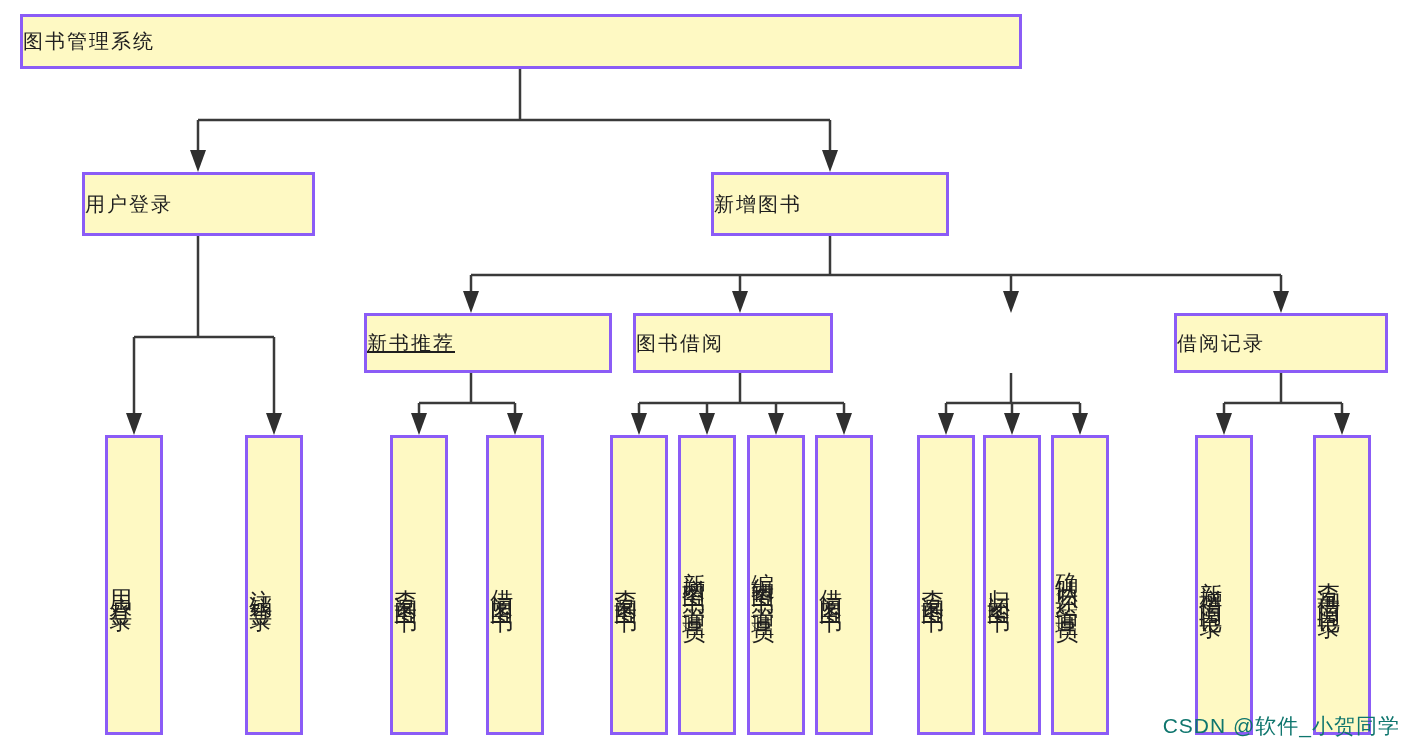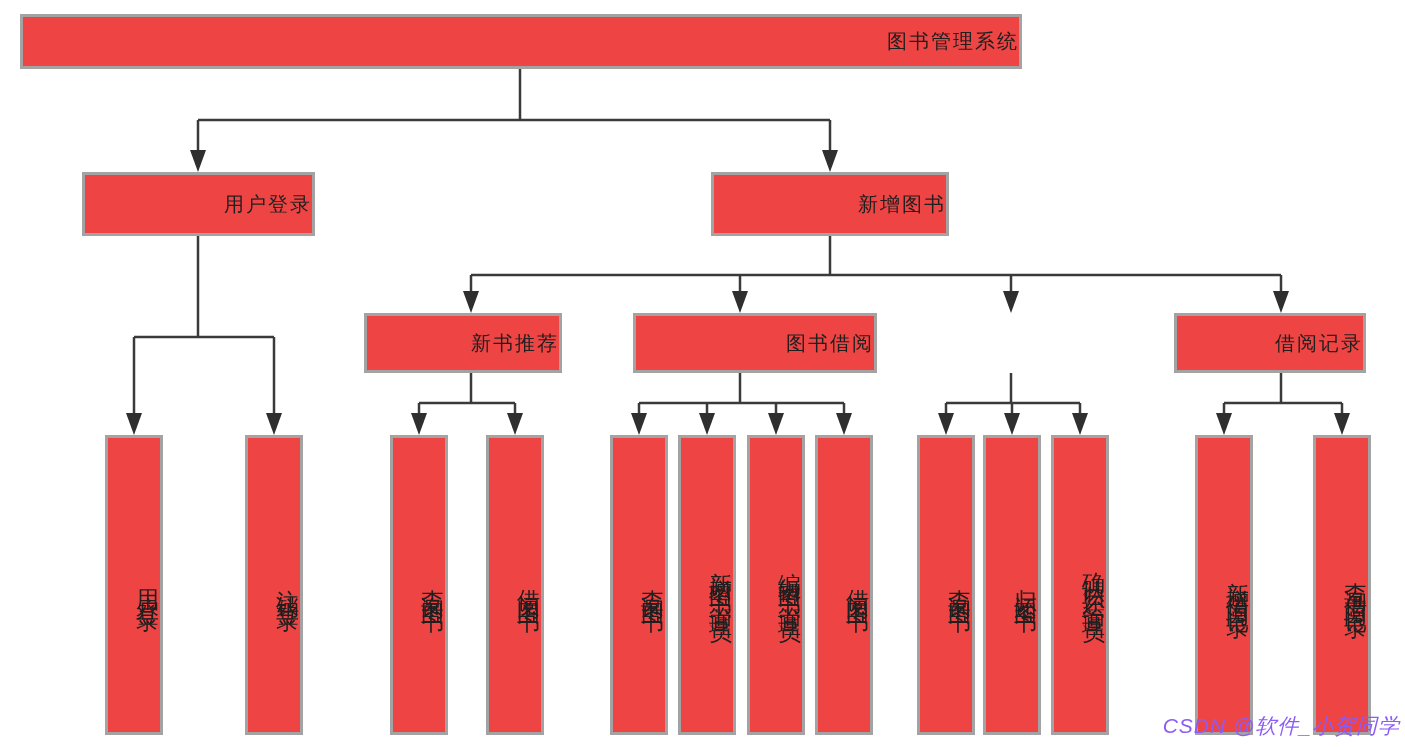--- a/index.html
+++ b/index.html
@@ -13,25 +13,25 @@
   }
   svg.connectors {
     position: absolute;
     left: 0; top: 0;
     width: 1405px; height: 747px;
     z-index: 1;
   }
   .node {
     position: absolute;
     box-sizing: border-box;
-    background: #ef4444;
-    border: 3px solid #a3a3a3;
+    background: #fef9c3;
+    border: 3px solid #8b5cf6;
     display: flex;
     align-items: center;
-    justify-content: flex-end;
+    justify-content: flex-start;
     z-index: 2;
     color: #1f1f1f;
   }
   .hbox { font-size: 20px; letter-spacing: 2px; }
   .root-box { left: 20px; top: 14px; width: 1002px; height: 55px; }
   .l2-box { top: 172px; height: 64px; }
   .l3-box { top: 313px; height: 60px; }
   .vbox { top: 435px; height: 300px; width: 58px; }
   .vbox .vtext {
     writing-mode: vertical-rl;
@@ -42,22 +42,21 @@
     color: #1f1f1f;
     white-space: nowrap;
   }
   .watermark {
     position: absolute;
     right: 5px;
     top: 712px;
     z-index: 5;
     font-size: 21px;
     letter-spacing: 1px;
-    color: #8b5cf6;
-    font-style: italic;
+    color: #0f766e;
   }
   line { stroke: #3a3a3a; stroke-width: 2.5; }
   polygon { fill: #2f2f2f; }
 </style>
 </head>
 <body>
 
 <div class="canvas">
 
   <svg class="connectors" viewBox="0 0 1405 747" xmlns="http://www.w3.org/2000/svg">
@@ -126,27 +125,27 @@
     <span>图书管理系统</span>
   </div>
 
   <div class="node hbox l2-box" style="left:82px;width:233px;">
     <span>用户登录</span>
   </div>
   <div class="node hbox l2-box" style="left:711px;width:238px;">
     <span>新增图书</span>
   </div>
 
-  <div class="node hbox l3-box" style="left:364px;width:198px;">
+  <div class="node hbox l3-box" style="left:364px;width:248px;text-decoration:underline;">
     <span>新书推荐</span>
   </div>
-  <div class="node hbox l3-box" style="left:633px;width:244px;">
+  <div class="node hbox l3-box" style="left:633px;width:200px;">
     <span>图书借阅</span>
   </div>
-  <div class="node hbox l3-box" style="left:1174px;width:192px;">
+  <div class="node hbox l3-box" style="left:1174px;width:214px;">
     <span>借阅记录</span>
   </div>
 
   <div class="node vbox" style="left:105px;">
     <span class="vtext">用户登录</span>
   </div>
   <div class="node vbox" style="left:245px;">
     <span class="vtext">注销登录</span>
   </div>
 

